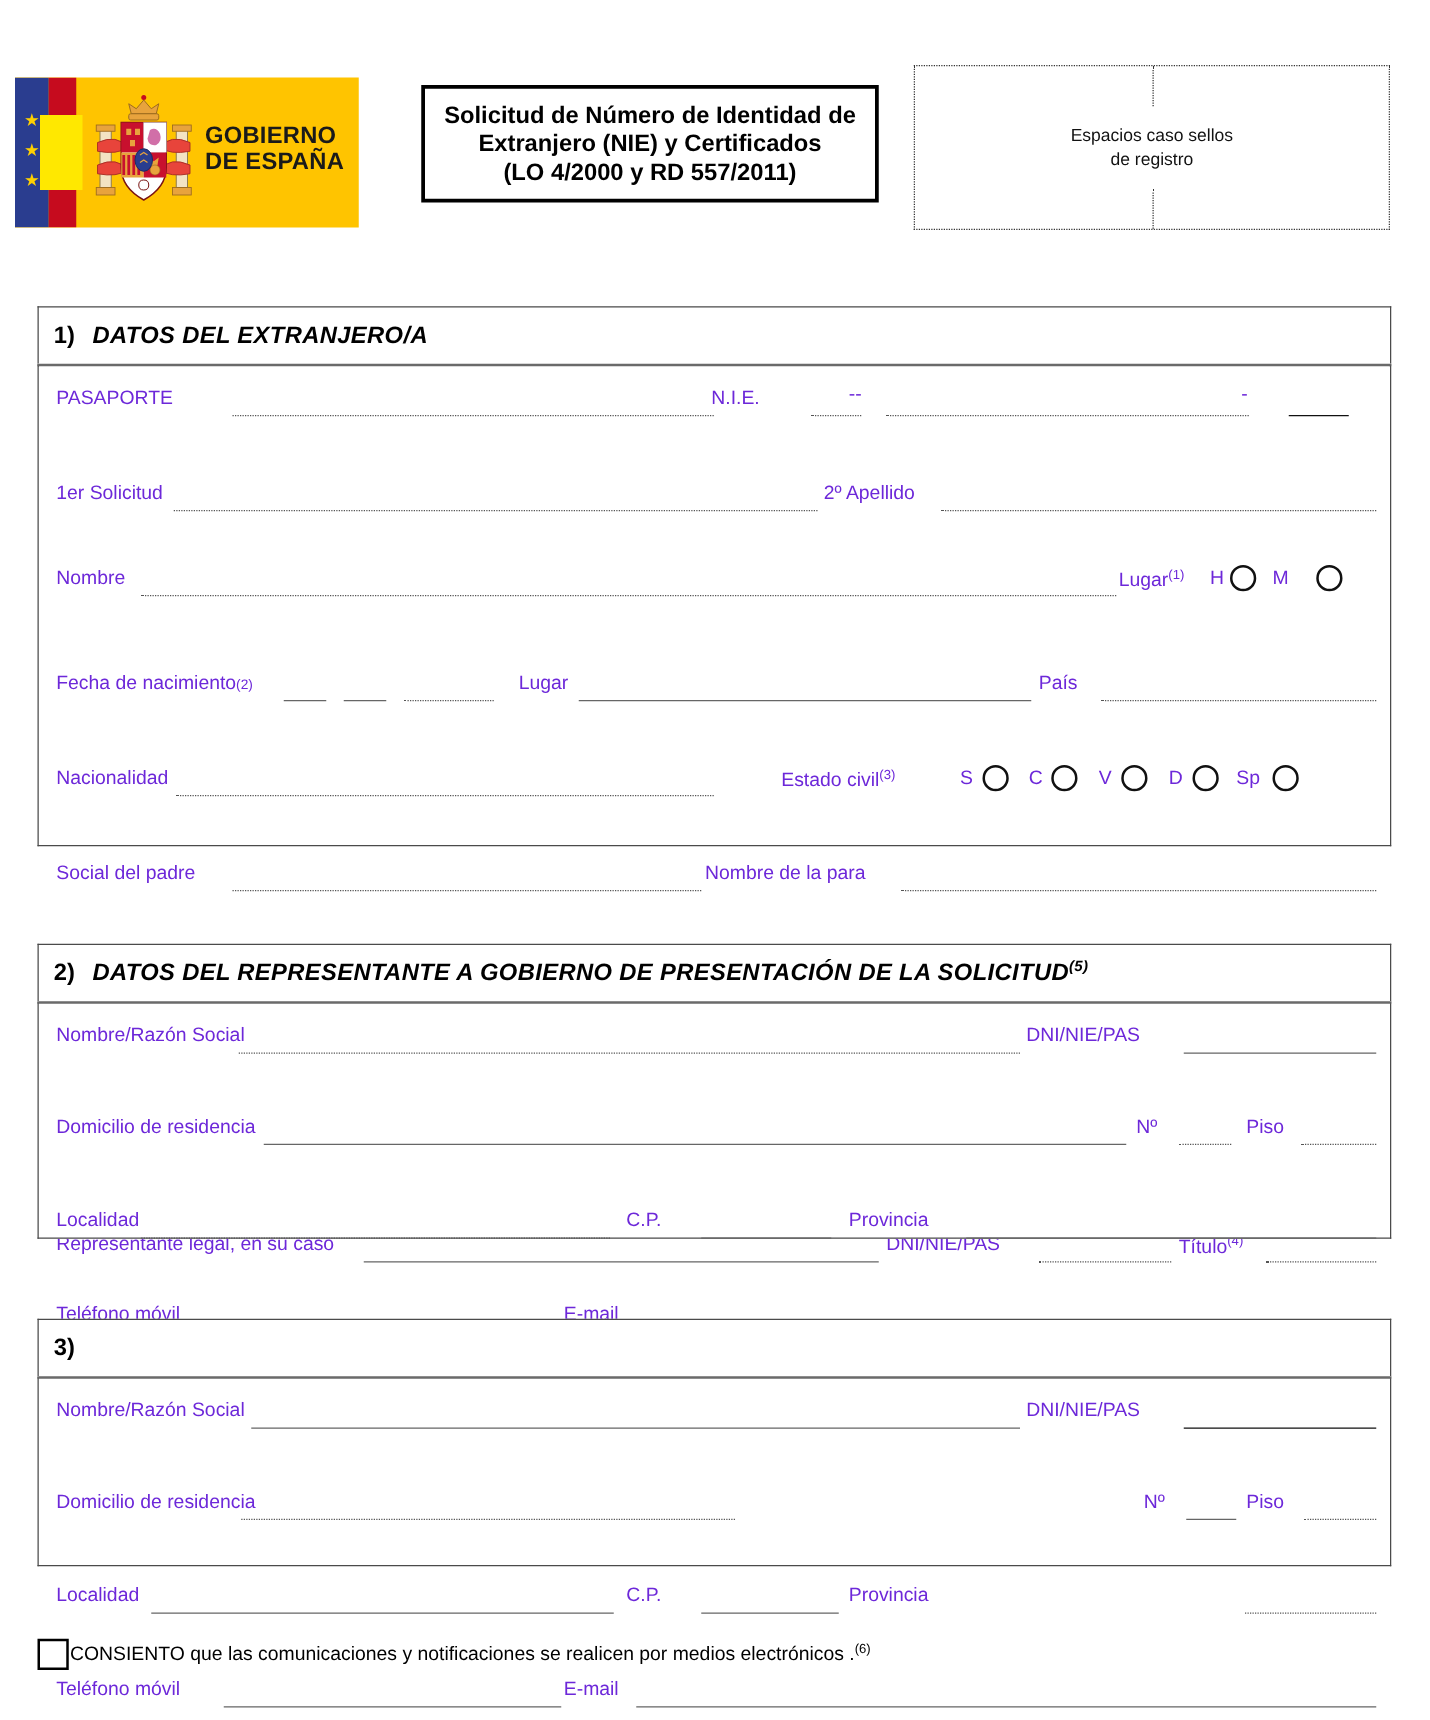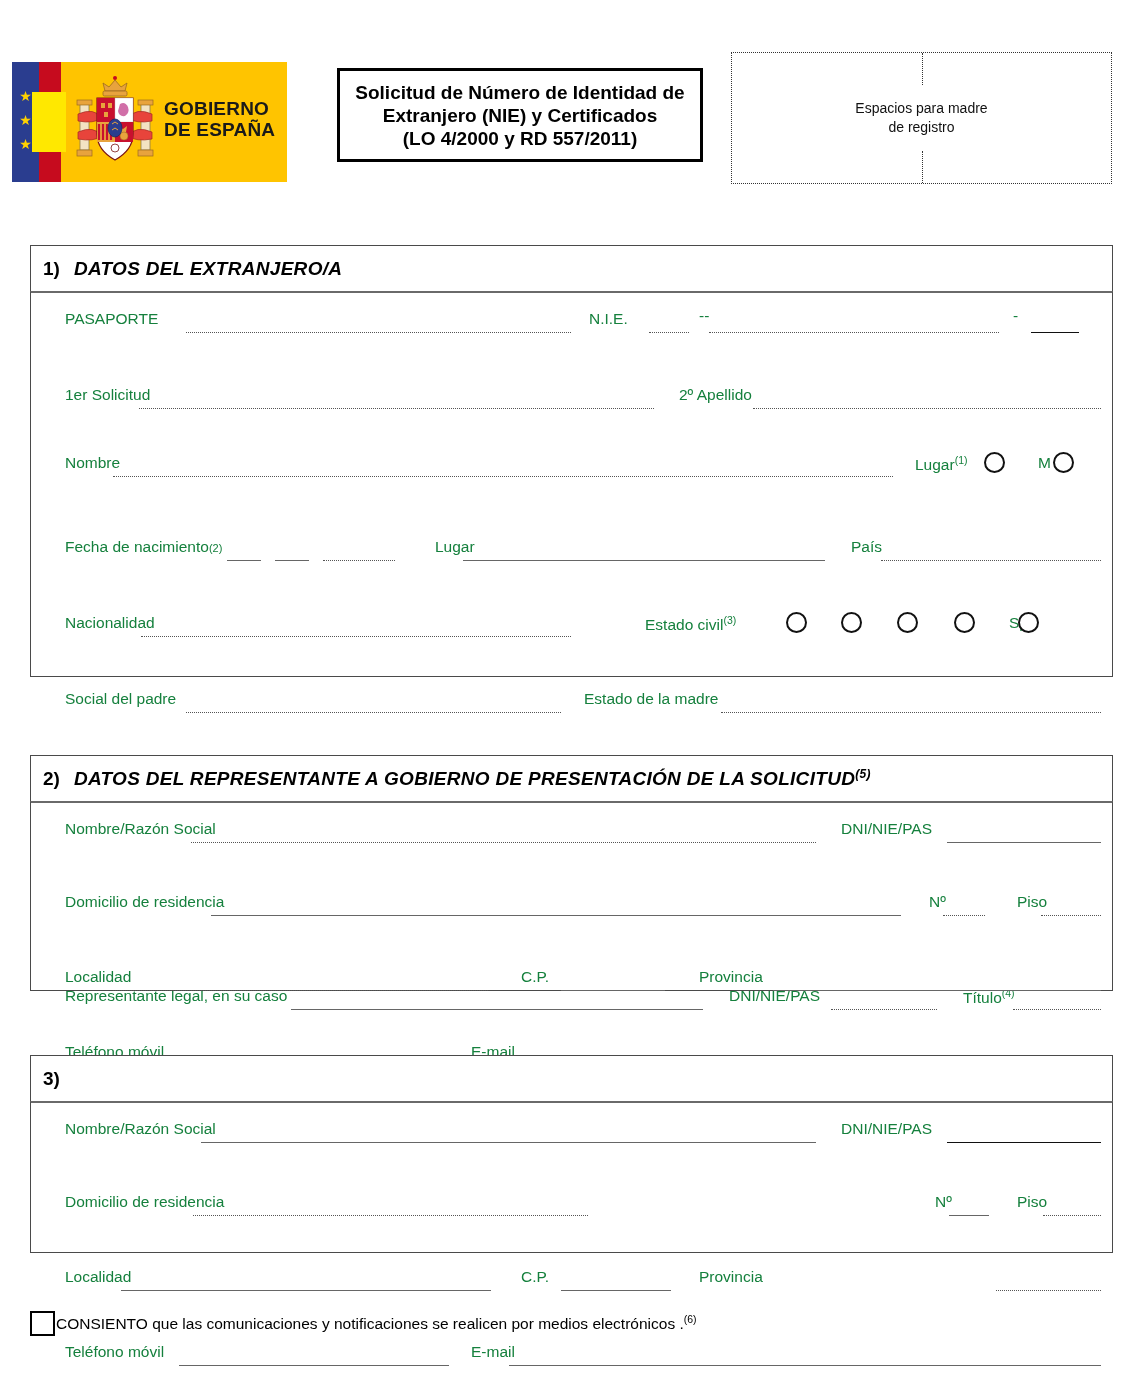--- a/index.html
+++ b/index.html
@@ -105,23 +105,22 @@
   .sec-head .ttl sup { font-size: 12px; }
   .sec-body {
     border: 1.3px solid #4a4a4a; border-top: 2px solid #6a6a6a;
     background: #fff; position: relative;
   }
 
   
   .frow { position: relative; height: 38px; }
   .lbl {
     position: absolute; font-size: 15.5px; white-space: nowrap;
-    font-family: "Liberation Sans", sans-serif; color: #15803d;
+    font-family: "Liberation Sans", sans-serif; color: #6d28d9;
     top: 9px;
-    margin-left: 20px;
   }
   .lbl sup { font-size: 10.5px; }
   .lbl .sub { font-size: 11px; }
   .ln {
     position: absolute; border-bottom: 1px dotted #555; height: 0;
     top: 31px;
   }
   .ln.solid { border-bottom: 1px solid #666; }
   .ln.dark { border-bottom: 1.4px solid #111; }
 
@@ -209,21 +208,21 @@
       <div>Solicitud de Número de Identidad de</div>
       <div>Extranjero (NIE) y Certificados</div>
       <div>(LO 4/2000 y RD 557/2011)</div>
     </div>
   </div>
 
   <div class="stamp-box">
     <div class="stamp-div-top"></div>
     <div class="stamp-div-bot"></div>
     <div class="stamp-text">
-      <div>Espacios para madre</div>
+      <div>Espacios caso sellos</div>
       <div>de registro</div>
     </div>
   </div>
 </div>
 
 <div class="section" style="top:245px;">
   <div class="sec-head">
     <span class="num">1)</span>
     <span class="ttl">DATOS DEL EXTRANJERO/A</span>
   </div>
@@ -280,21 +279,21 @@
       <span class="radio" style="left:866px;"></span>
       <span class="lbl" style="left:904px;">D</span>
       <span class="radio" style="left:923px;"></span>
       <span class="lbl" style="left:958px;">Sp</span>
       <span class="radio" style="left:987px;"></span>
     </div>
 
     <div class="frow" style="top:198px;">
       <span class="lbl" style="left:14px;">Social del padre</span>
       <span class="ln" style="left:155px; width:375px;"></span>
-      <span class="lbl" style="left:533px;">Estado de la madre</span>
+      <span class="lbl" style="left:533px;">Nombre de la para</span>
       <span class="ln" style="left:690px; width:380px;"></span>
     </div>
 
     <div class="frow" style="top:236px;">
       <span class="lbl" style="left:14px;">Domicilio de residencia</span>
       <span class="ln" style="left:180px; width:710px;"></span>
       <span class="lbl" style="left:896px;">Nº</span>
       <span class="ln" style="left:930px; width:50px;"></span>
       <span class="lbl" style="left:990px;">Piso</span>
       <span class="ln" style="left:1032px; width:38px;"></span>

